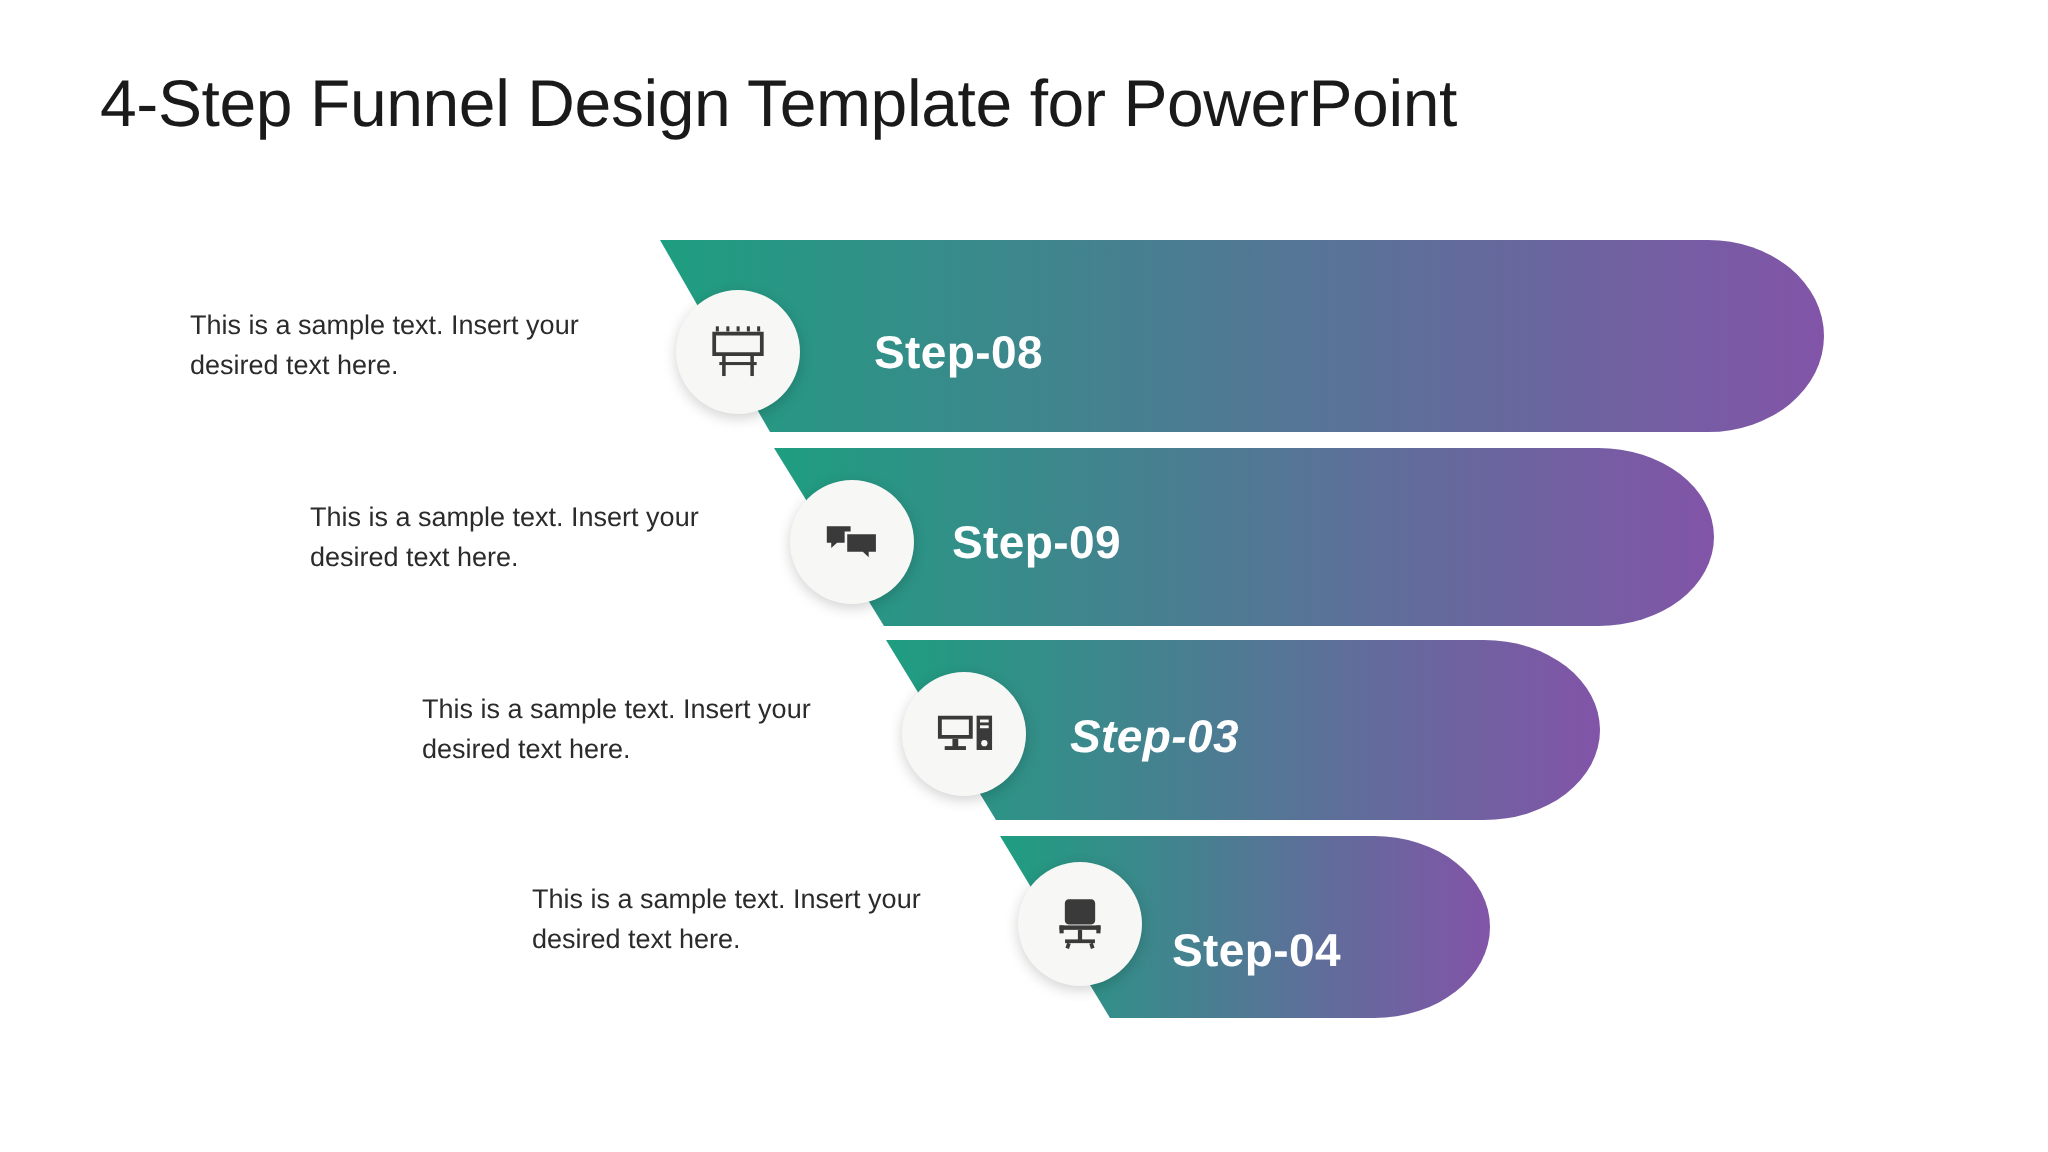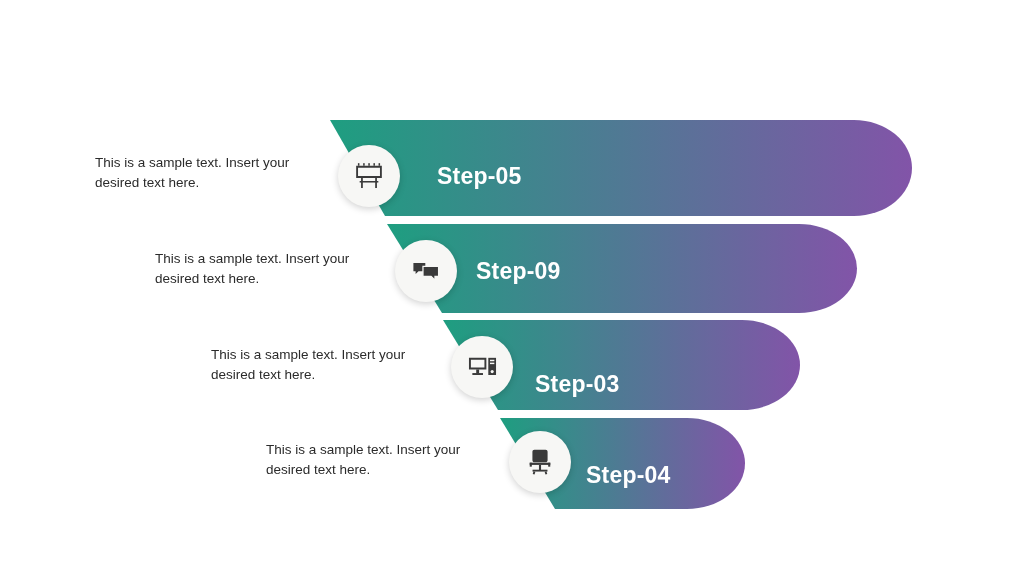--- a/index.html
+++ b/index.html
@@ -79,20 +79,21 @@
   }
   .icon-circle svg {
     display: block;
   }
 </style>
 </head>
 <body>
 
 <div id="slide">
 
+  <div id="page-title">4-Step Funnel Design Template for PowerPoint</div>
 
   <svg id="funnel-svg" viewBox="0 0 1024 576">
     <defs>
       <linearGradient id="grad1" x1="330" y1="0" x2="912" y2="0" gradientUnits="userSpaceOnUse">
         <stop offset="0%" stop-color="#1E9E80"></stop>
         <stop offset="100%" stop-color="#8254A8"></stop>
       </linearGradient>
       <linearGradient id="grad2" x1="387" y1="0" x2="857" y2="0" gradientUnits="userSpaceOnUse">
         <stop offset="0%" stop-color="#1E9E80"></stop>
         <stop offset="100%" stop-color="#8254A8"></stop>
@@ -108,23 +109,23 @@
     </defs>
 
     <g id="funnel-bars">
         <path d="M 330 120 L 854 120 A 58 48 0 0 1 854 216 L 385 216 Z" fill="url(#grad1)"></path>
         <path d="M 387 224 L 799.15 224 A 57.85 44.5 0 0 1 799.15 313 L 442 313 Z" fill="url(#grad2)"></path>
         <path d="M 443 320 L 742 320 A 58 45 0 0 1 742 410 L 498 410 Z" fill="url(#grad3)"></path>
         <path d="M 500 418 L 687 418 A 58 45.5 0 0 1 687 509 L 555 509 Z" fill="url(#grad4)"></path>
       </g>
   </svg>
 
-  <div class="step-label" style="left:437px; top:163px;">Step-05</div>
+  <div class="step-label" style="left:437px; top:163px;">Step-08</div>
   <div class="step-label" style="left:476px; top:258px;">Step-09</div>
-  <div class="step-label" style="left:535px; top:371px;">Step-03</div>
+  <div class="step-label" style="left:535px; top:355px;font-style:italic;">Step-03</div>
   <div class="step-label" style="left:586px; top:450px;margin-top:12px;">Step-04</div>
 
   <div class="desc" style="left:95px; top:153px;">This is a sample text. Insert your desired text here.</div>
   <div class="desc" style="left:155px; top:249px;">This is a sample text. Insert your desired text here.</div>
   <div class="desc" style="left:211px; top:345px;">This is a sample text. Insert your desired text here.</div>
   <div class="desc" style="left:266px; top:440px;">This is a sample text. Insert your desired text here.</div>
 
   <div class="icon-circle" style="left:338px; top:145px;">
     <span>
       <svg width="28" height="28" viewBox="0 0 24 24" fill="#3a3a3a">

